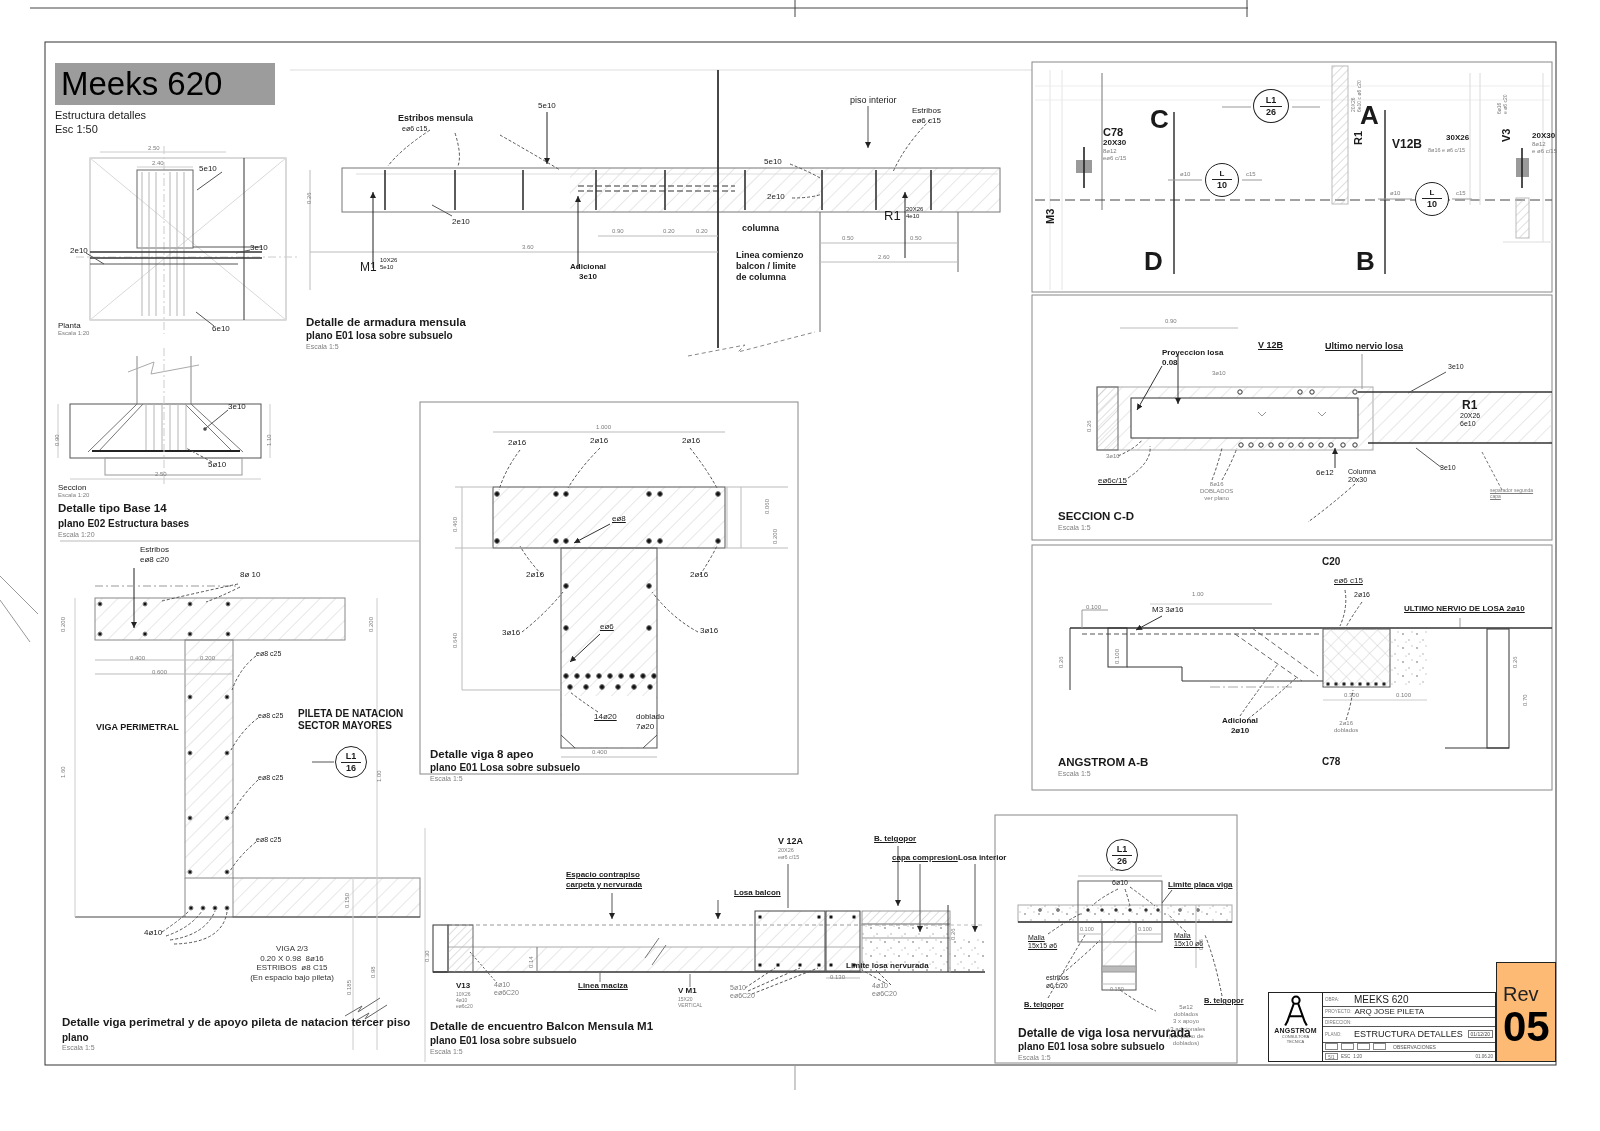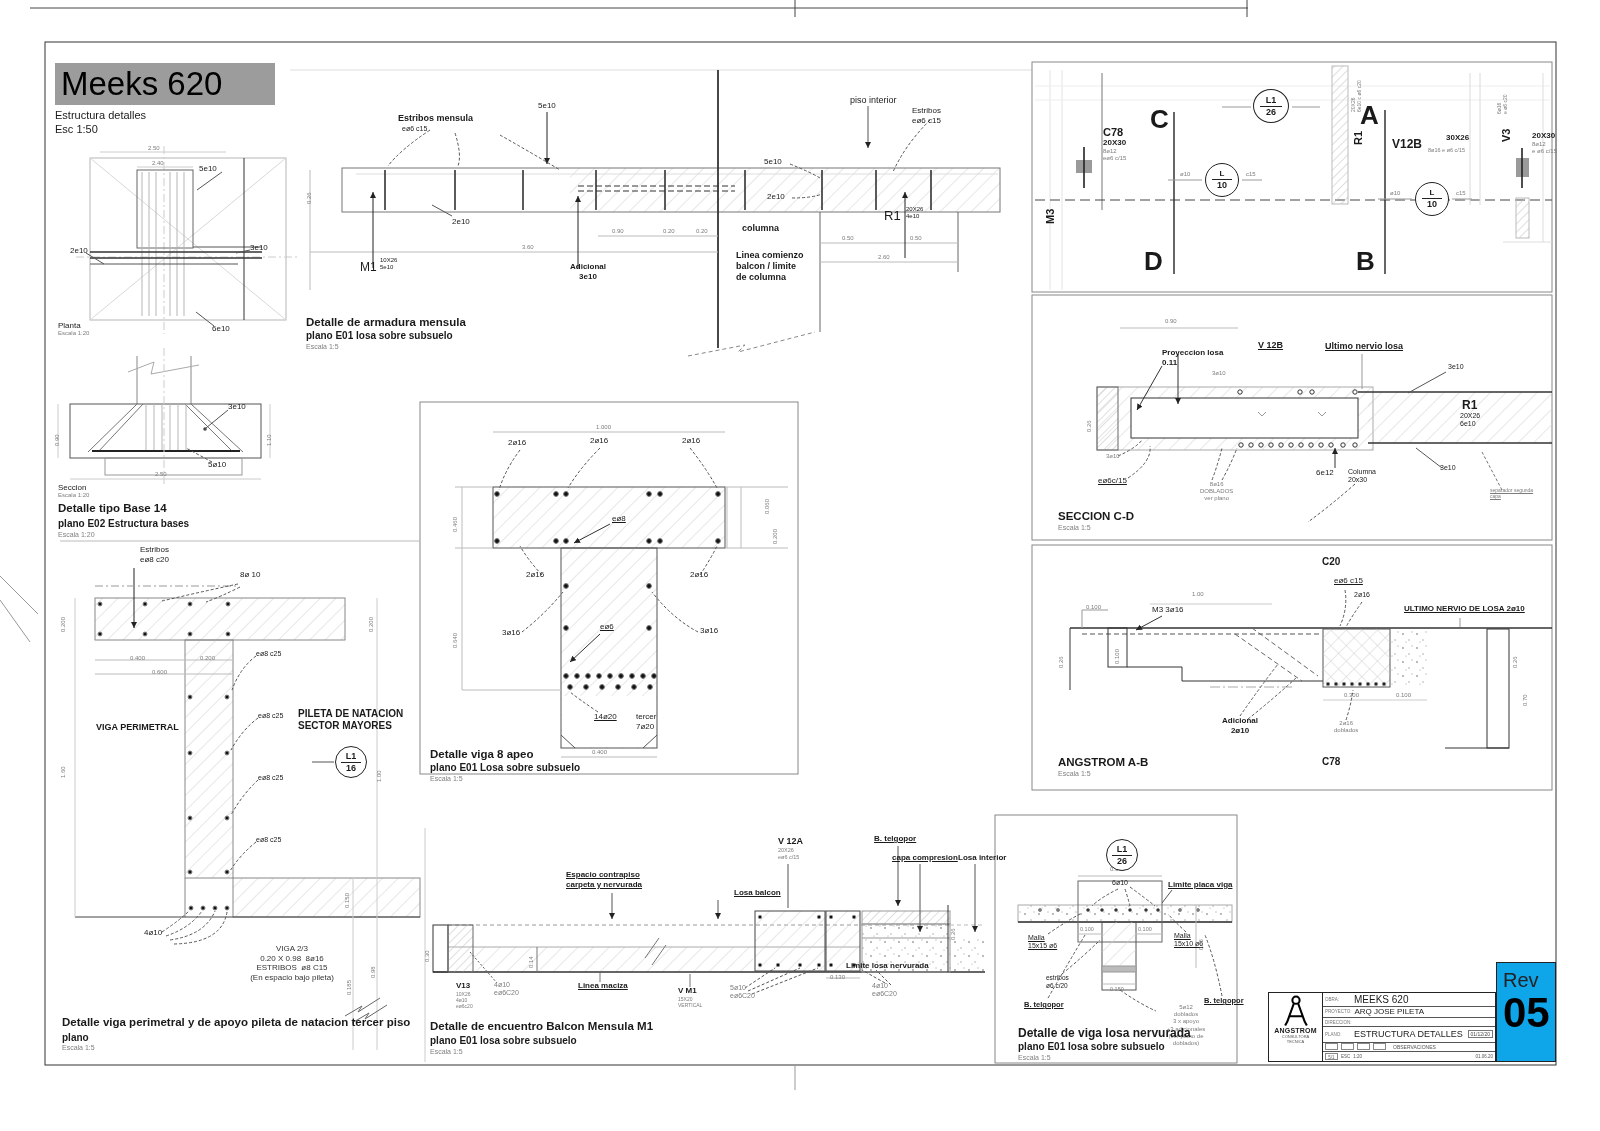--- a/index.html
+++ b/index.html
@@ -30,21 +30,21 @@
   .tb-co{font-size:7px;font-weight:bold;letter-spacing:.2px}
   .tb-co2{font-size:4px;color:#555;text-align:center;white-space:pre;line-height:1.3}
   .tb-fields{flex:1;display:flex;flex-direction:column}
   .tb-row{display:flex;align-items:center;border-bottom:1px solid #555;padding:0 2px;gap:3px;overflow:hidden}
   .tb-lab{font-size:4.5px;color:#777;min-width:26px}
   .tb-val{white-space:nowrap}
   .tb-date{margin-left:auto;border:1px solid #777;font-size:5px;padding:0 2px;color:#444}
   .tb-cell{display:inline-block;width:13px;height:7px;border:1px solid #888;font-size:4.5px;color:#666;text-align:center;line-height:7px}
   .tb-obs{font-size:5px;color:#555;margin-left:4px}
   .tb-tiny{font-size:4.5px;color:#555}
-  .revbox{position:absolute;border:1.2px solid #222;background:#0ea5e9;z-index:3;padding:6px 6px}
+  .revbox{position:absolute;border:1.2px solid #222;background:#fdba74;z-index:3;padding:20px 6px}
   .rev-lab{font-size:20px;color:#222}
   .rev-num{font-size:42px;font-weight:bold;line-height:1;color:#000}
 </style>
 </head>
 <body>
 
 <div id="sheet">
 
 <svg class="lw" width="1600" height="1131" viewBox="0 0 1600 1131">
 <defs>
@@ -484,21 +484,21 @@
 <span class="t s11 b rot" style="left:1500px;top:142px">V3</span>
 <span class="t s5 g rot" style="left:1496px;top:114px">6ø16
 e ø6 c20</span>
 <span class="t s11 b" style="left:1600px;top:119px">C79</span>
 <span class="t s8 b" style="left:1532px;top:131px">20X30</span>
 <span class="t s6 g" style="left:1532px;top:141px">8ø12
 e ø6 c/15</span>
 
 <span class="t s6 g" style="left:1165px;top:318px">0.90</span>
 <span class="t s8 b" style="left:1162px;top:348px">Proyeccion losa
-0.11</span>
+0.08</span>
 <span class="t s6 g" style="left:1212px;top:370px">3ø10</span>
 <span class="t s9 b u" style="left:1258px;top:340px">V 12B</span>
 <span class="t s9 b u" style="left:1325px;top:341px">Ultimo nervio losa</span>
 <span class="t s7" style="left:1448px;top:363px">3e10</span>
 <span class="t s12 b" style="left:1462px;top:398px">R1</span>
 <span class="t s7" style="left:1460px;top:412px">20X26
 6e10</span>
 <span class="t s6 g" style="left:1106px;top:453px">3ø10</span>
 <span class="t s8 u" style="left:1098px;top:476px">eø6c/15</span>
 <span class="t s6 g" style="left:1200px;top:481px;text-align:center">8ø16
@@ -538,21 +538,21 @@
 <span class="t s8" style="left:508px;top:438px">2ø16</span>
 <span class="t s8" style="left:590px;top:436px">2ø16</span>
 <span class="t s8" style="left:682px;top:436px">2ø16</span>
 <span class="t s8 u" style="left:612px;top:514px">eø8</span>
 <span class="t s8" style="left:526px;top:570px">2ø16</span>
 <span class="t s8" style="left:690px;top:570px">2ø16</span>
 <span class="t s8" style="left:502px;top:628px">3ø16</span>
 <span class="t s8" style="left:700px;top:626px">3ø16</span>
 <span class="t s8 u" style="left:600px;top:622px">eø6</span>
 <span class="t s8 u" style="left:594px;top:712px">14ø20</span>
-<span class="t s8" style="left:636px;top:712px">tercer
+<span class="t s8" style="left:636px;top:712px">doblado
 7ø20</span>
 <span class="t s6 g" style="left:596px;top:424px">1.000</span>
 <span class="t s6 g rot" style="left:452px;top:532px">0.460</span>
 <span class="t s6 g rot" style="left:452px;top:648px">0.640</span>
 <span class="t s6 g" style="left:592px;top:749px">0.400</span>
 <span class="t s6 g rot" style="left:764px;top:514px">0.060</span>
 <span class="t s6 g rot" style="left:772px;top:544px">0.200</span>
 <span class="t cap" style="left:430px;top:748px">Detalle viga 8 apeo</span>
 <span class="t cap2" style="left:430px;top:762px">plano E01 Losa sobre subsuelo</span>
 <span class="t esc" style="left:430px;top:775px">Escala 1:5</span>

